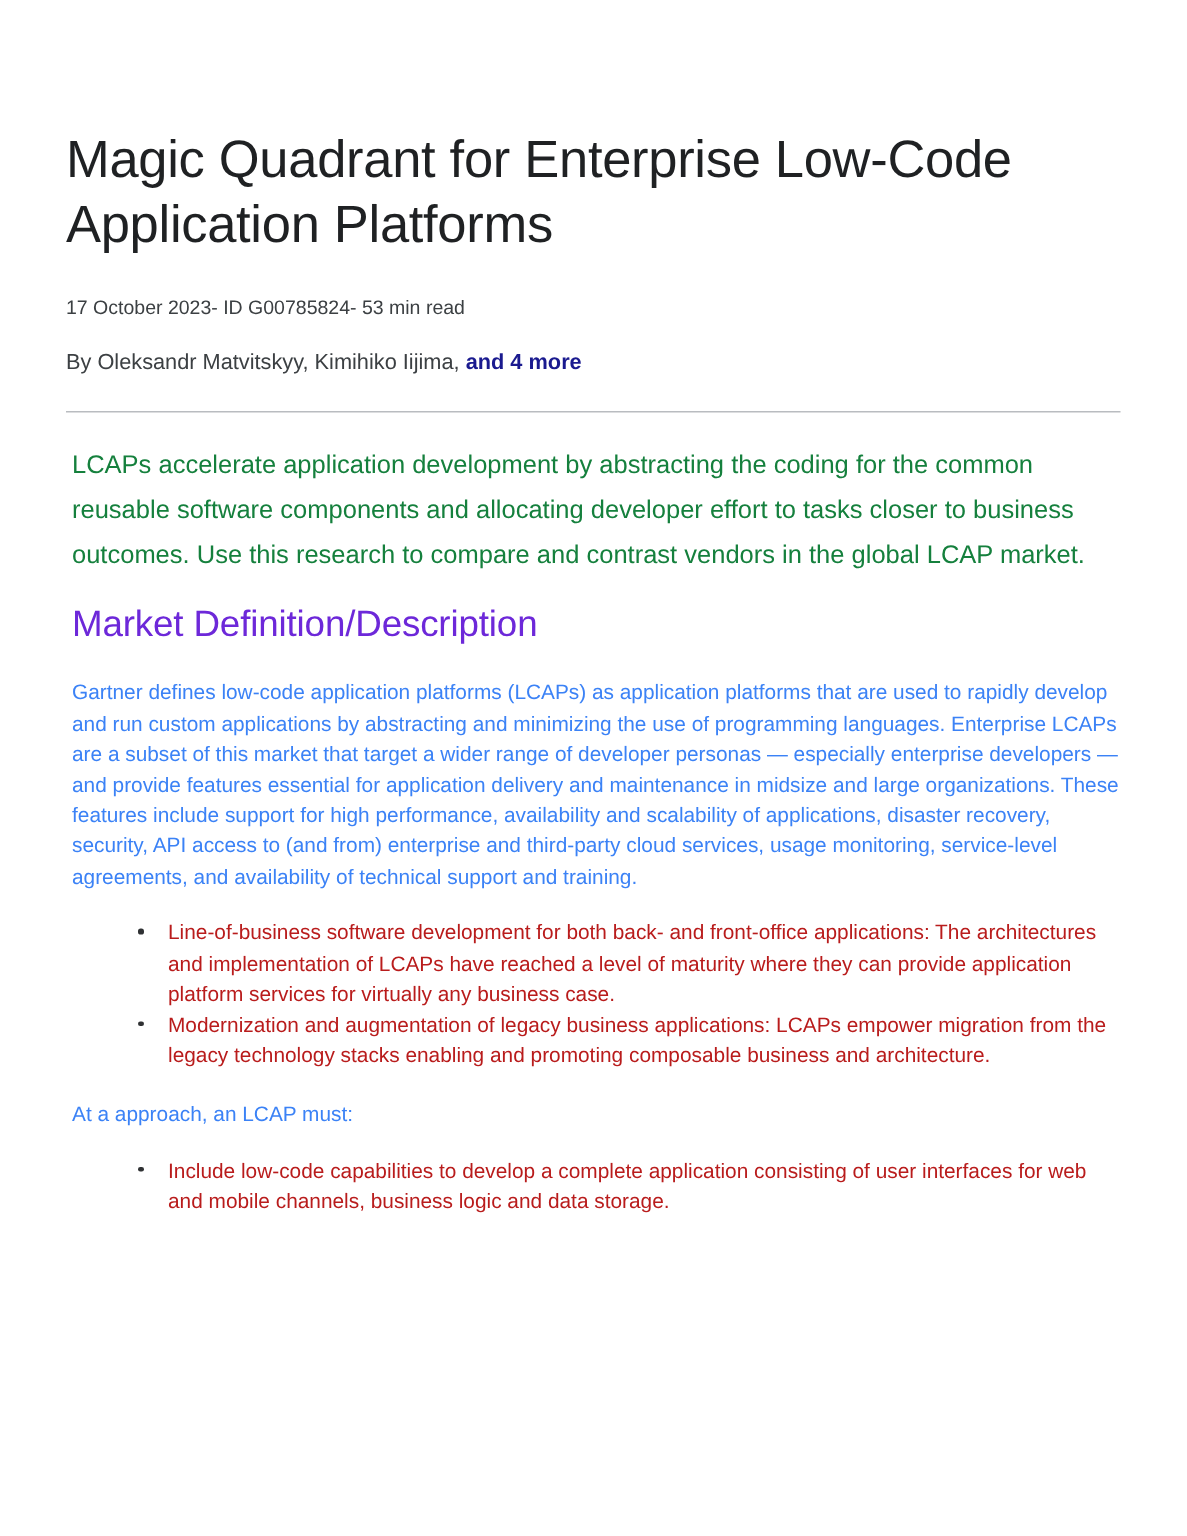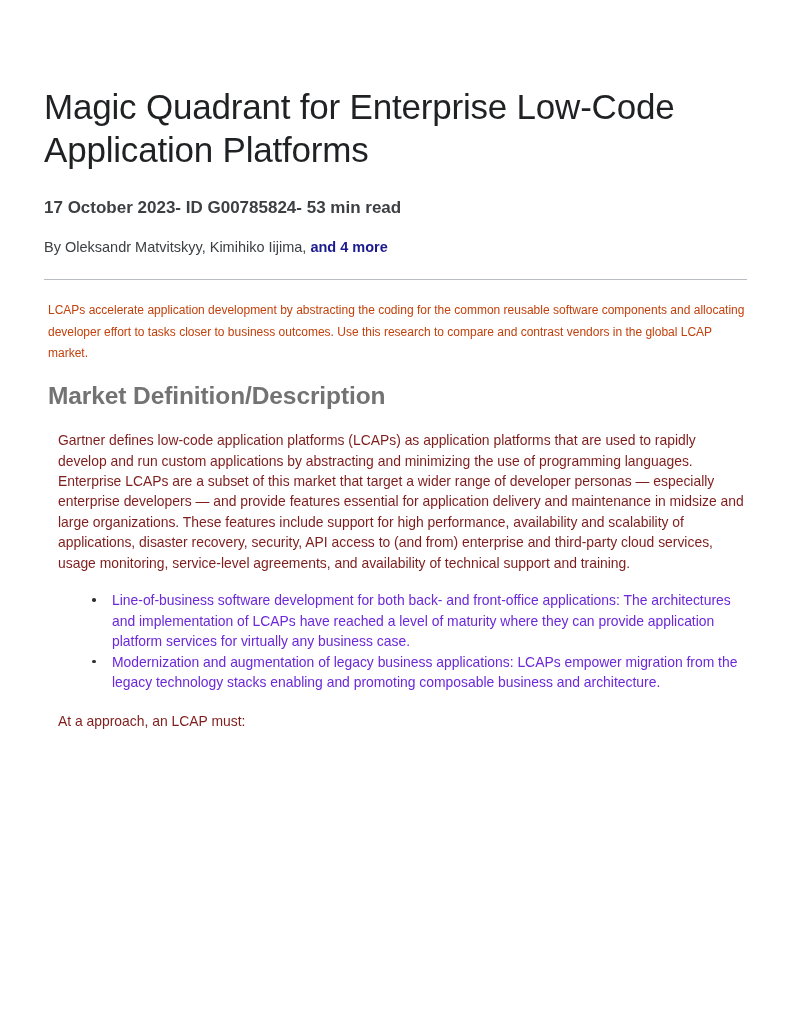--- a/index.html
+++ b/index.html
@@ -26,78 +26,78 @@
     font-size: 35px;
     line-height: 1.22;
     font-weight: 400;
     color: #1f2123;
     letter-spacing: -0.2px;
     margin: 0;
     padding-top: 86px;
     max-width: 700px;
   }
   .meta-line {
-    font-size: 17px;
+    font-size: 13px;
     color: #3c4043;
     margin-top: 25px;
     line-height: 1.4;
-    font-weight: 700;
+    font-weight: 400;
   }
   .byline {
     font-size: 14.5px;
     color: #3c4043;
     margin-top: 17px;
     line-height: 1.4;
     font-weight: 400;
   }
   .byline-link {
     color: #1a1a8f;
     font-weight: bold;
     cursor: pointer;
   }
   .divider {
     border: 0;
     border-top: 1px solid #b9bcc0;
     margin: 22px 0 0 0;
     width: 703px;
   }
   .summary {
-    font-size: 12px;
+    font-size: 17px;
     line-height: 1.78;
-    color: #c2410c;
+    color: #15803d;
     margin: 20px 0 0 4px;
     max-width: 700px;
     font-weight: 400;
   }
   .section-heading {
     font-size: 24.5px;
-    font-weight: 700;
-    color: #737373;
+    font-weight: 400;
+    color: #6d28d9;
     margin: 16px 0 0 4px;
     line-height: 1.25;
     letter-spacing: -0.1px;
   }
   .body-text {
     font-size: 13.9px;
     line-height: 1.47;
-    color: #7f1d1d;
-    margin: 19px 0 0 14px;
+    color: #3b82f6;
+    margin: 19px 0 0 4px;
     max-width: 703px;
     text-align: left;
   }
   .bullet-list {
     margin: 17px 0 0 0;
     padding: 0 0 0 46px;
     max-width: 700px;
     list-style: none;
   }
   .bullet-list li {
     font-size: 13.9px;
     line-height: 1.47;
-    color: #6d28d9;
+    color: #b91c1c;
     position: relative;
     padding-left: 22px;
     margin-bottom: 0px;
   }
   .bullet-list li::before {
     content: "";
     position: absolute;
     left: 2px;
     top: 8px;
     width: 3.5px;
@@ -130,15 +130,16 @@
 
 
   <ul class="bullet-list">
     <li>Line-of-business software development for both back- and front-office applications: The architectures and implementation of LCAPs have reached a level of maturity where they can provide application platform services for virtually any business case.</li>
     <li>Modernization and augmentation of legacy business applications: LCAPs empower migration from the legacy technology stacks enabling and promoting composable business and architecture.</li>
   </ul>
 
   <p class="body-text">At a approach, an LCAP must:</p>
 
   <ul class="bullet-list">
+    <li>Include low-code capabilities to develop a complete application consisting of user interfaces for web and mobile channels, business logic and data storage.</li>
   </ul>
 
 </div>
 
 </body></html>

